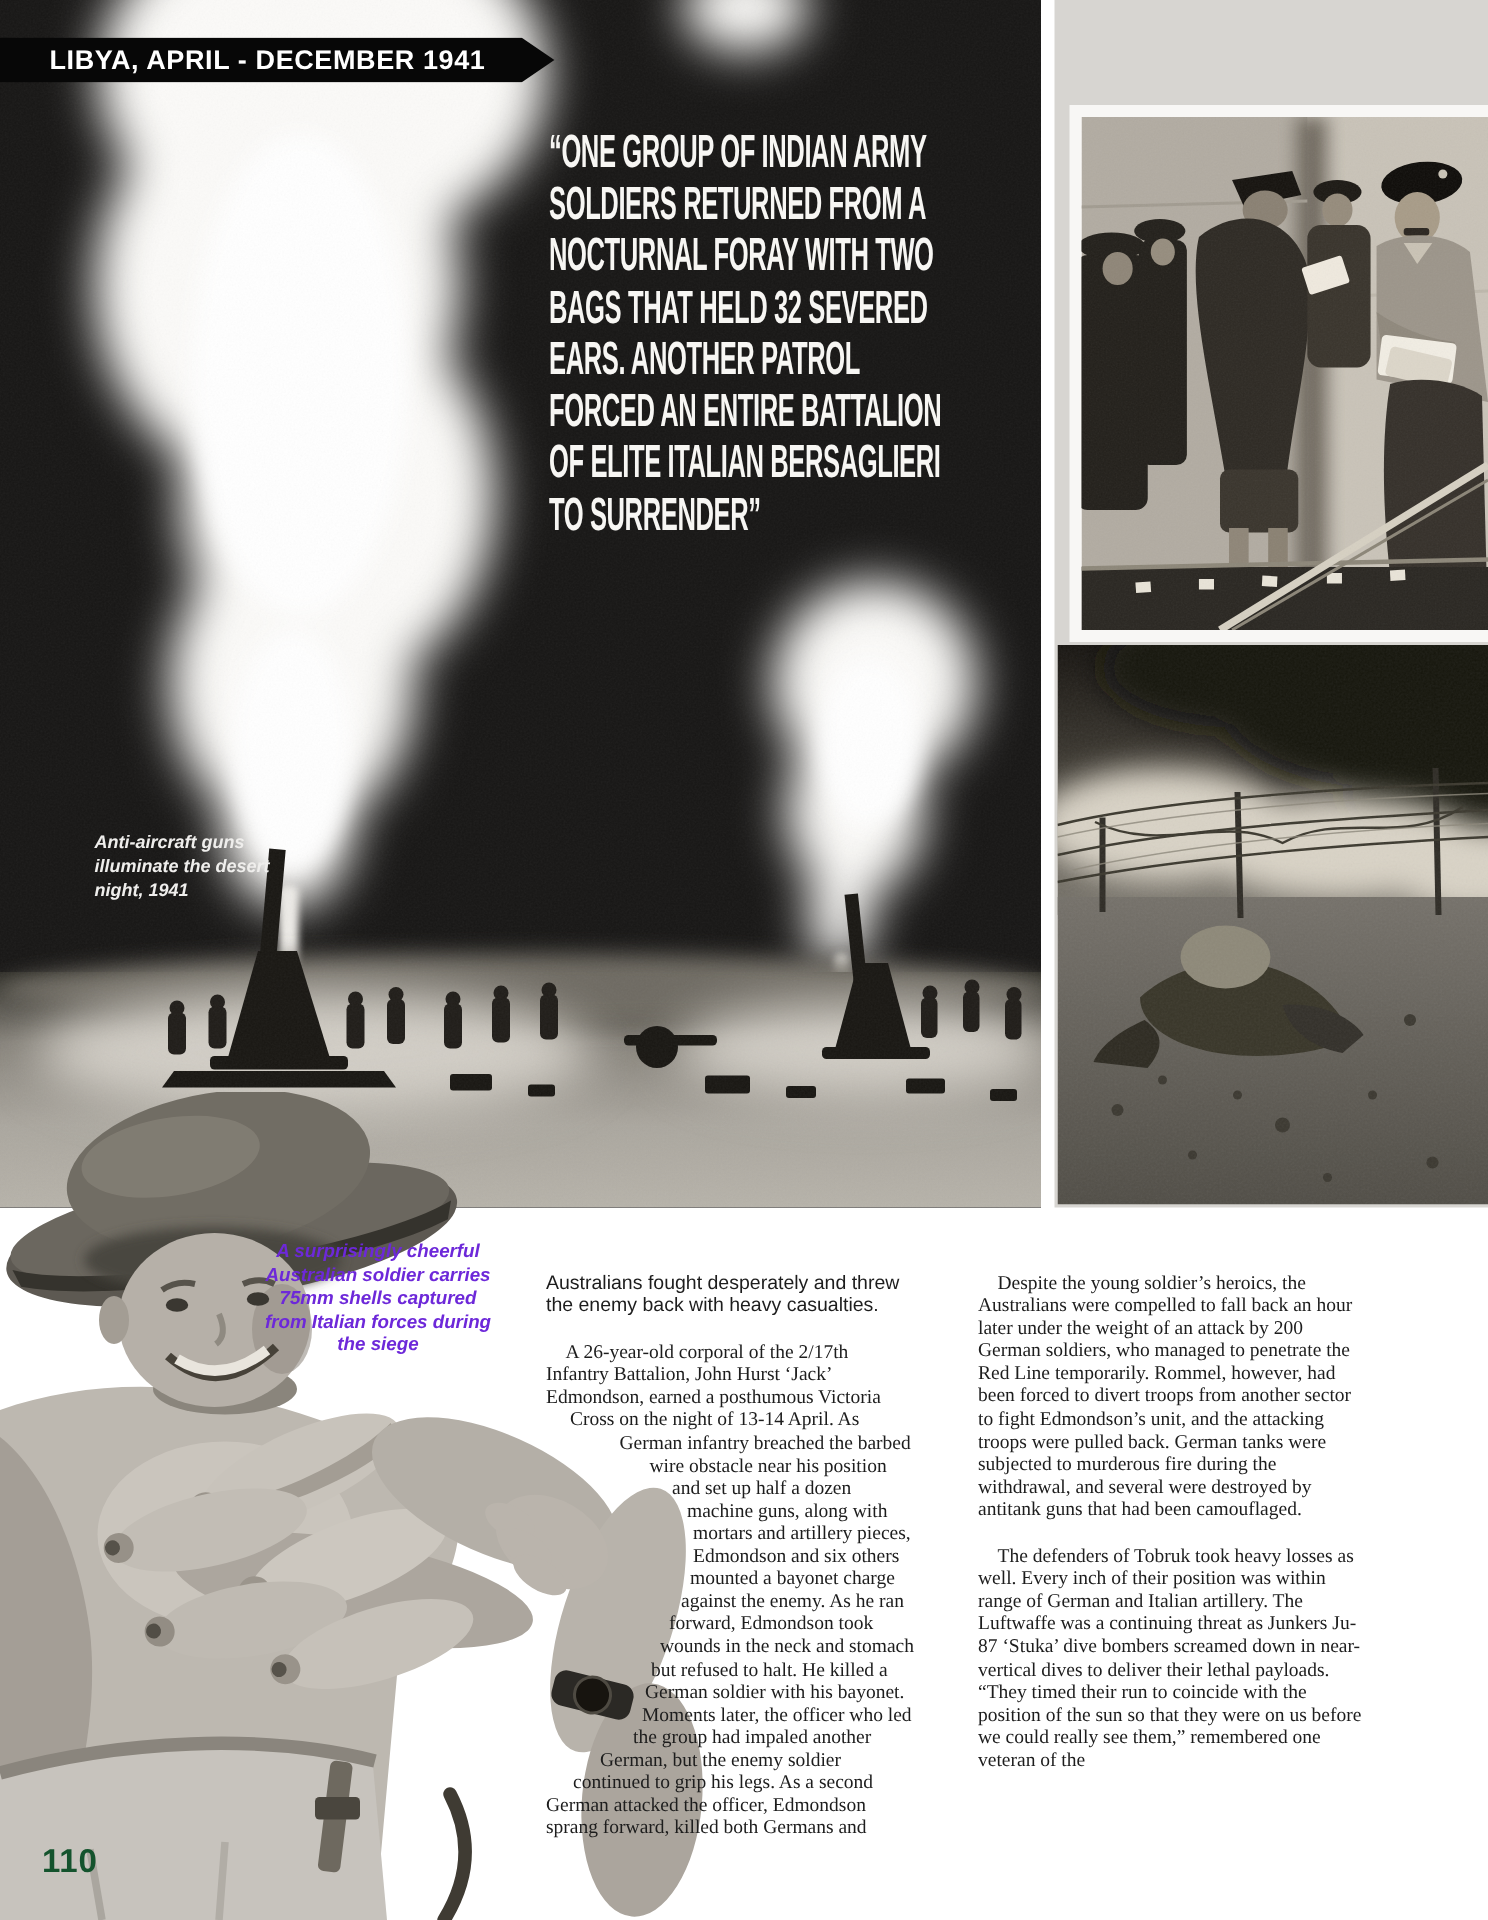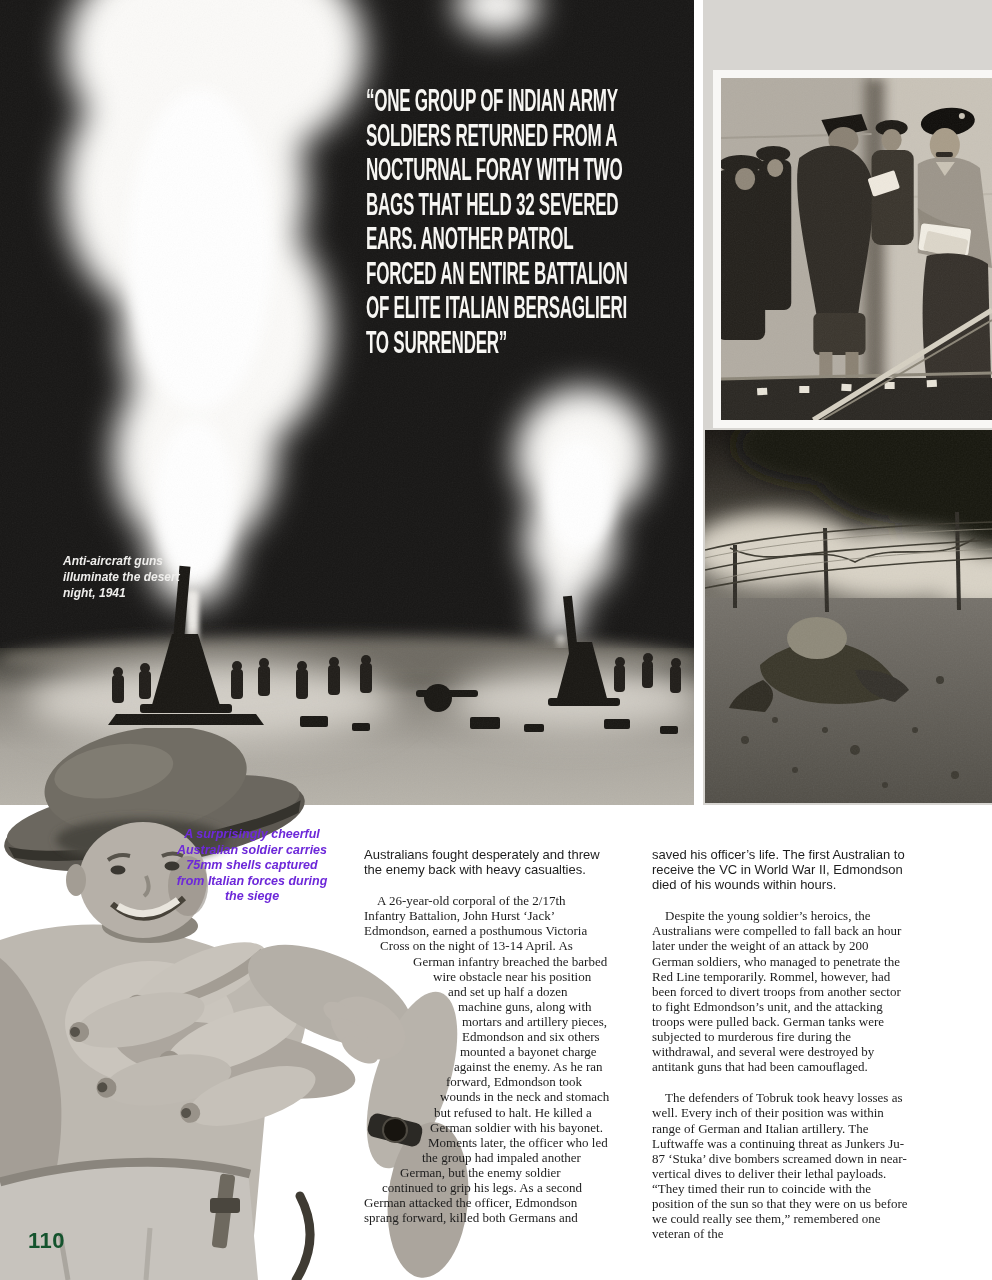--- a/index.html
+++ b/index.html
@@ -172,20 +172,21 @@
           </g>
         <g transform="translate(676,663)">
             <circle cx="0" cy="0" r="5"></circle>
             <rect x="-6" y="3" width="11" height="27" rx="4"></rect>
           </g>
       </g>
       <rect width="694" height="805" filter="url(#grain)" opacity="0.06"></rect>
     </svg>
   </div>
 
+  <div class="banner">LIBYA, APRIL - DECEMBER 1941</div>
 
   <div class="pullquote">“ONE GROUP OF INDIAN ARMY
 SOLDIERS RETURNED FROM A
 NOCTURNAL FORAY WITH TWO
 BAGS THAT HELD 32 SEVERED
 EARS. ANOTHER PATROL
 FORCED AN ENTIRE BATTALION
 OF ELITE ITALIAN BERSAGLIERI
 TO SURRENDER”</div>
 
@@ -444,20 +445,19 @@
     <div class="fs" style="width:82px"></div>
     <div class="fs" style="width:80px"></div>
     <div class="fs" style="width:74px"></div>
     <div class="fs" style="width:52px"></div>
     <div class="fs" style="width:34px"></div>
     <p>Australians fought desperately and threw the enemy back with heavy casualties.</p>
     <p class="indent">A 26-year-old corporal of the 2/17th Infantry Battalion, John Hurst ‘Jack’ Edmondson, earned a posthumous Victoria Cross on the night of 13-14 April. As German infantry breached the barbed wire obstacle near his position and set up half a dozen machine guns, along with mortars and artillery pieces, Edmondson and six others mounted a bayonet charge against the enemy. As he ran forward, Edmondson took wounds in the neck and stomach but refused to halt. He killed a German soldier with his bayonet. Moments later, the officer who led the group had impaled another German, but the enemy soldier continued to grip his legs. As a second German attacked the officer, Edmondson sprang forward, killed both Germans and</p>
   </div>
 
   <div class="col col2">
-    <p>saved his officer’s life. The first Australian to receive the VC in World War II, Edmondson died of his wounds within hours.</p>
     <p class="indent">Despite the young soldier’s heroics, the Australians were compelled to fall back an hour later under the weight of an attack by 200 German soldiers, who managed to penetrate the Red Line temporarily. Rommel, however, had been forced to divert troops from another sector to fight Edmondson’s unit, and the attacking troops were pulled back. German tanks were subjected to murderous fire during the withdrawal, and several were destroyed by antitank guns that had been camouflaged.</p>
     <p class="indent">The defenders of Tobruk took heavy losses as well. Every inch of their position was within range of German and Italian artillery. The Luftwaffe was a continuing threat as Junkers Ju-87 ‘Stuka’ dive bombers screamed down in near-vertical dives to deliver their lethal payloads. “They timed their run to coincide with the position of the sun so that they were on us before we could really see them,” remembered one veteran of the</p>
   </div>
 
   <div class="pagenum">110</div>
 
 </div>
 
 </body></html>

